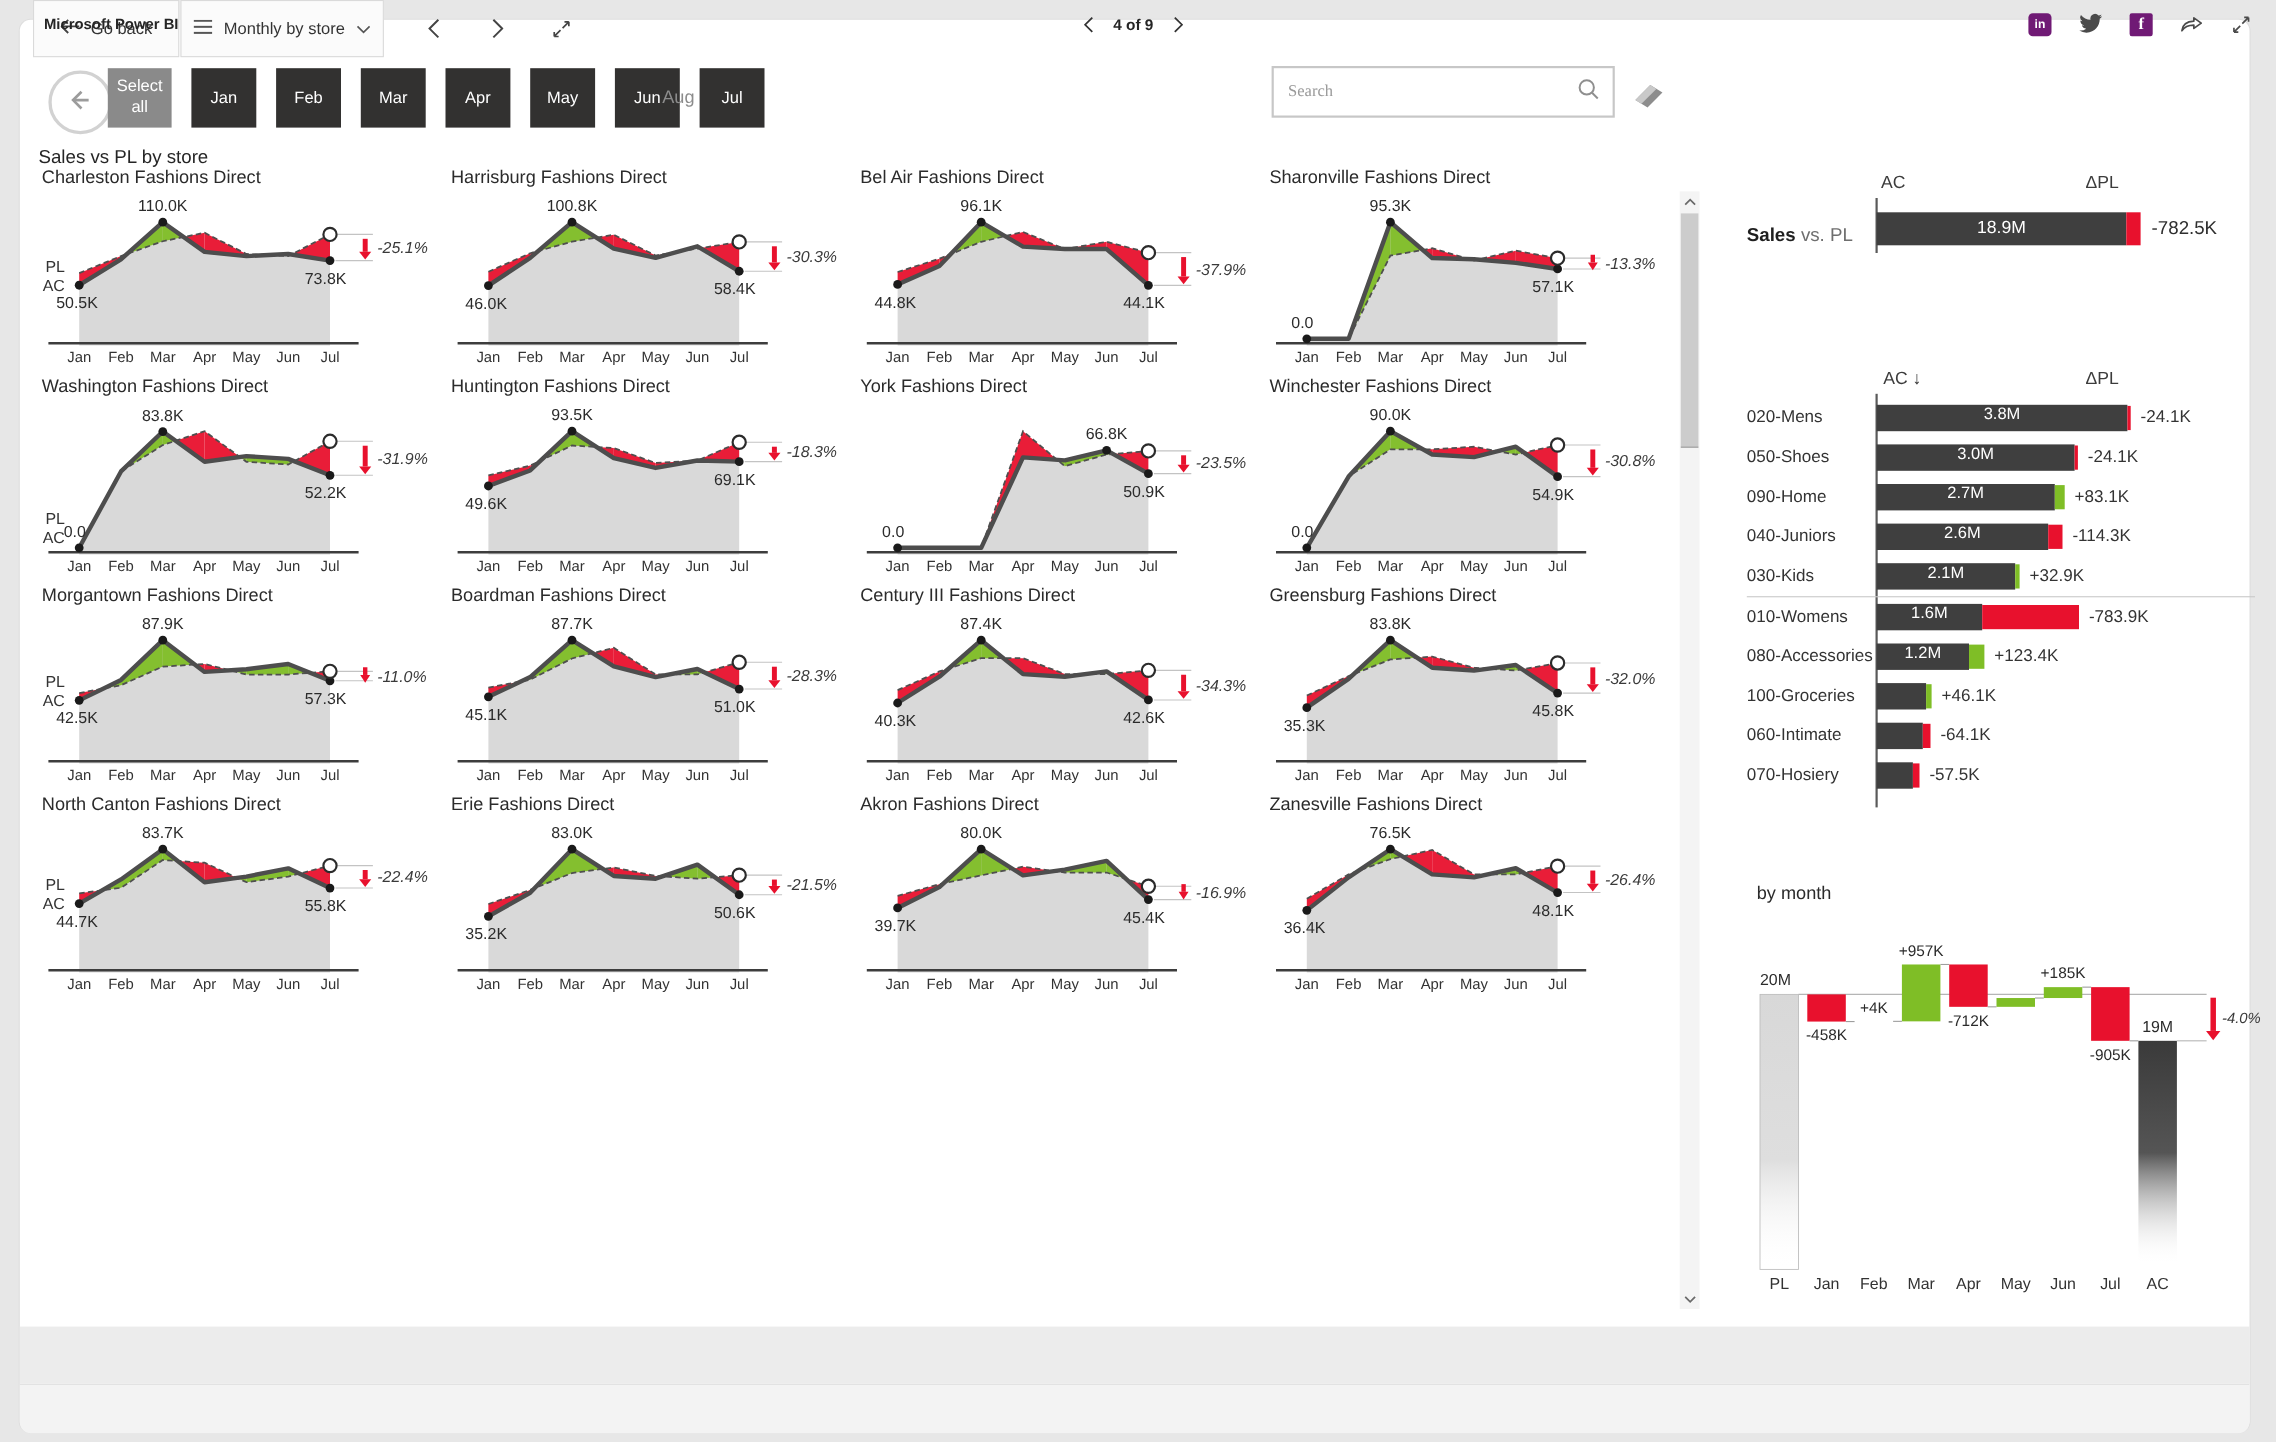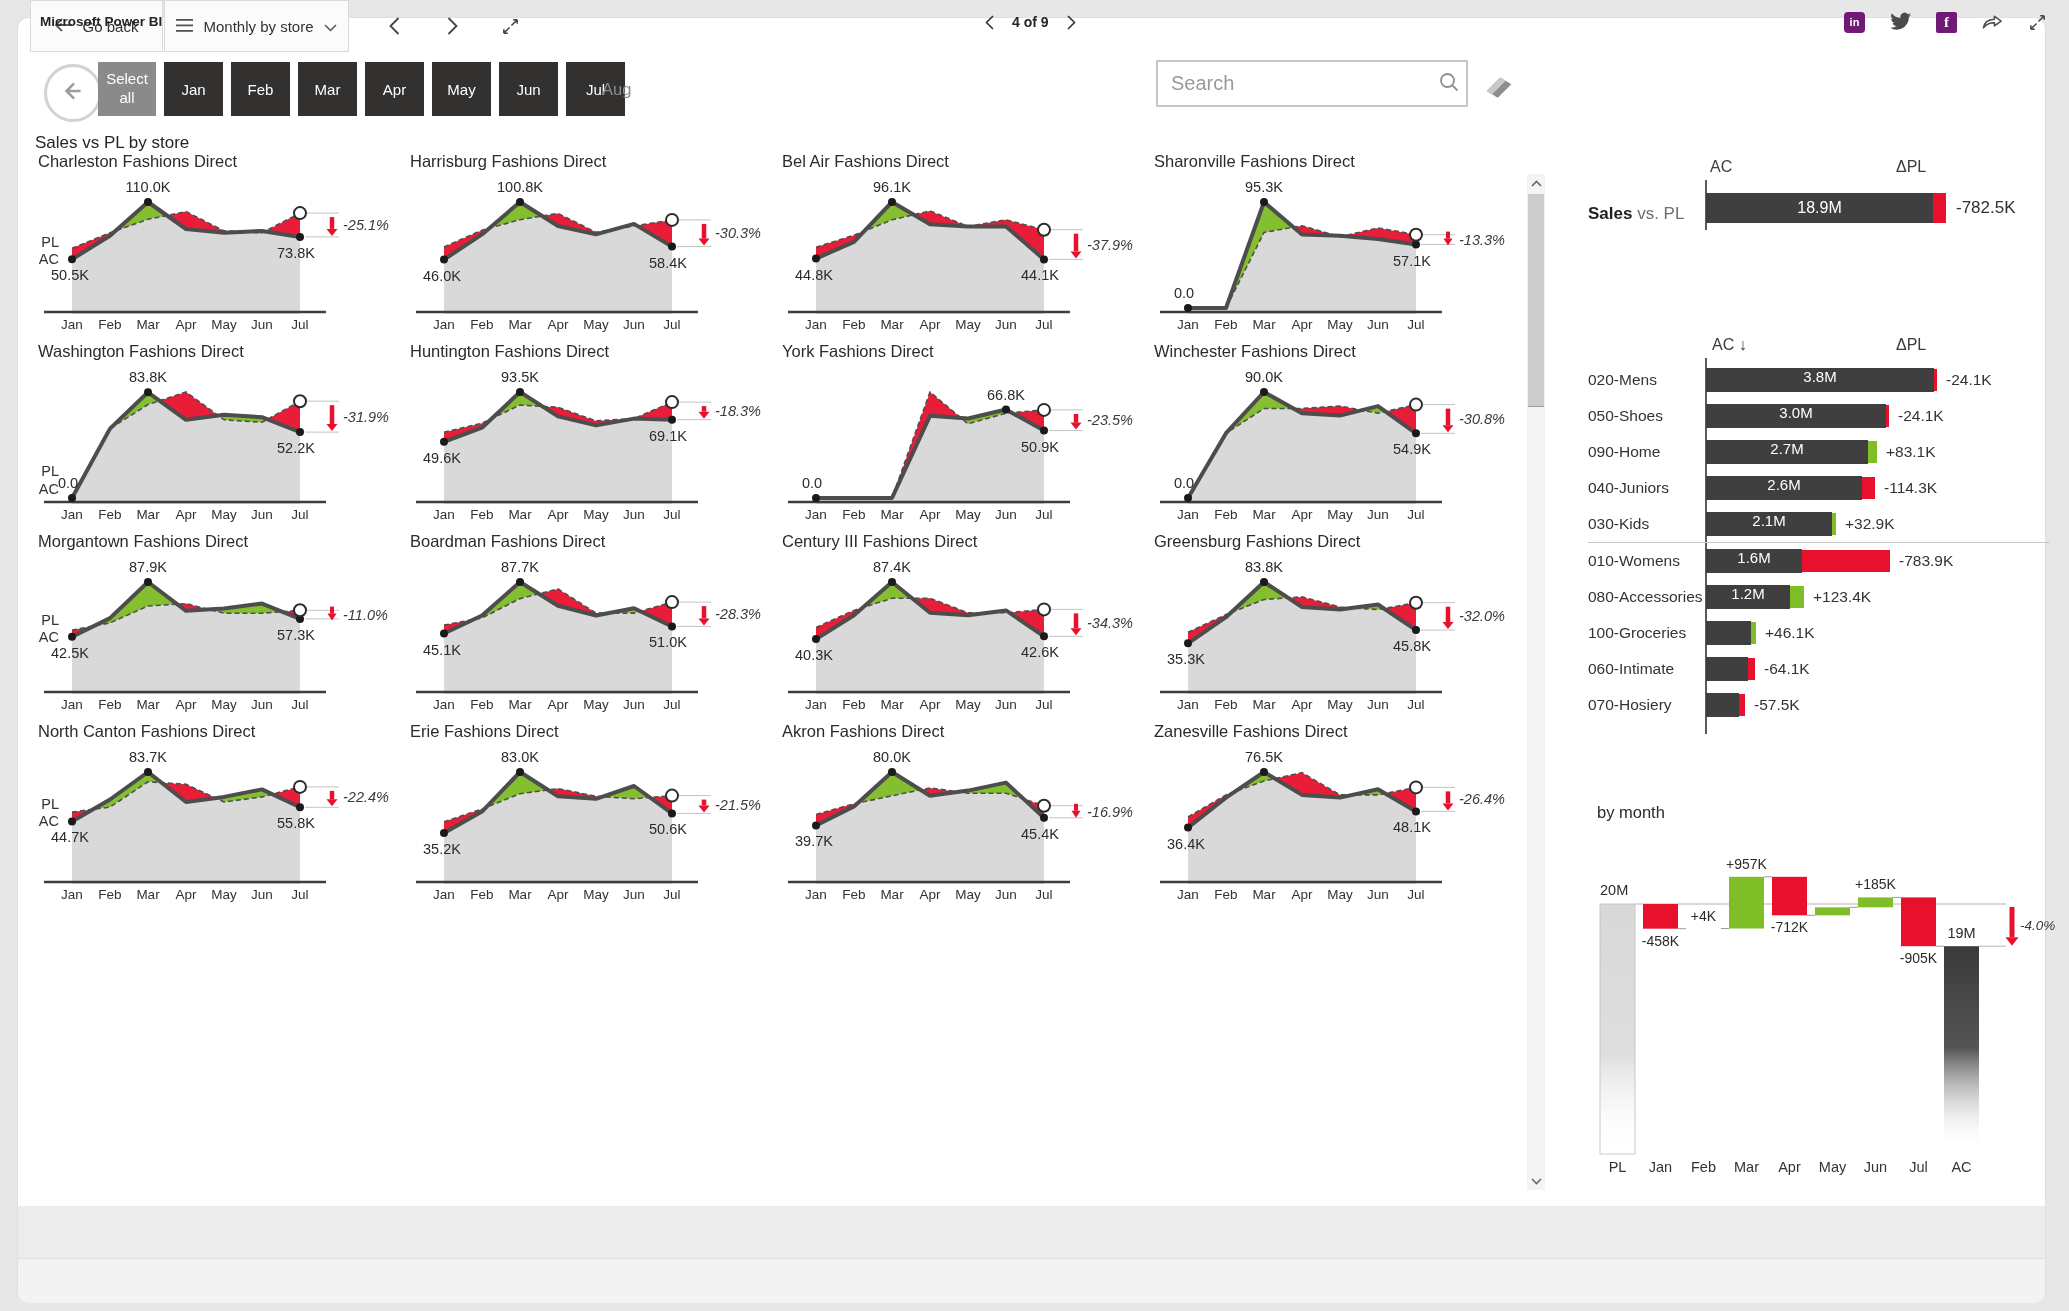--- a/index.html
+++ b/index.html
@@ -1,25 +1,25 @@
 <!DOCTYPE html>
 <html><head>
 <meta charset="utf-8">
 <style>
   html,body{margin:0;padding:0;background:#e7e7e7;font-family:"Liberation Sans",sans-serif;}
   #page{position:relative;width:2069px;height:1311px;overflow:hidden;}
   .canvas{position:absolute;left:18px;top:18px;width:2027px;height:1284px;background:#fff;border-radius:10px;box-shadow:0 0 0 1px #dedede;}
   
   .backbtn{position:absolute;left:44px;top:64px;width:52px;height:52px;border:3px solid #d2d2d2;border-radius:50%;display:flex;align-items:center;justify-content:center;background:#fff;cursor:pointer;}
-  #monthsbar{position:absolute;left:98px;top:62px;display:flex;gap:8px;}
+  #monthsbar{position:absolute;left:98px;top:62px;display:flex;gap:18px;}
   .selall{width:58px;height:54px;background:#8a8a8a;color:#fff;font-size:15px;line-height:1.25;display:flex;align-items:center;justify-content:center;text-align:center;cursor:pointer;}
   .mbtn{width:59px;height:54px;background:#323130;color:#fff;font-size:15px;display:flex;align-items:center;justify-content:center;cursor:pointer;}
   .auglbl{position:absolute;left:602px;top:62px;height:54px;line-height:54px;font-size:16.5px;color:#8c8c8c;cursor:pointer;}
   .searchwrap{position:absolute;left:1156px;top:60px;width:312px;height:47px;border:2px solid #c7c7c7;background:#fff;display:flex;align-items:center;box-sizing:border-box;}
-  .searchwrap input{flex:1;border:none;outline:none;font-size:20px;color:#444;padding-left:13px;font-family:Liberation Sans, sans-serif;background:transparent;}
+  .searchwrap input{flex:1;border:none;outline:none;font-size:15px;color:#444;padding-left:13px;font-family:Liberation Serif, serif;background:transparent;}
   .searchwrap input::placeholder{color:#9a9a9a;}
   .searchwrap .mag{margin-right:11px;}
   .eraser{position:absolute;left:1483px;top:72px;width:32px;height:28px;cursor:pointer;}
   
   .sectitle{position:absolute;left:35px;top:133px;font-size:17px;color:#252525;}
   #grid{position:absolute;left:30px;top:152px;display:grid;grid-template-columns:repeat(4,372px);grid-auto-rows:190px;}
   .cell .ctitle{margin-left:8px;font-size:16.5px;color:#2b2b2b;height:20px;white-space:nowrap;}
   
   .vscroll{position:absolute;left:1527px;top:174px;width:18px;height:1016px;background:#f4f4f4;}
   .vscroll .thumb{position:absolute;left:1px;top:20px;width:16px;height:212px;background:#cccccc;border-bottom:1px solid #9d9d9d;cursor:pointer;}

